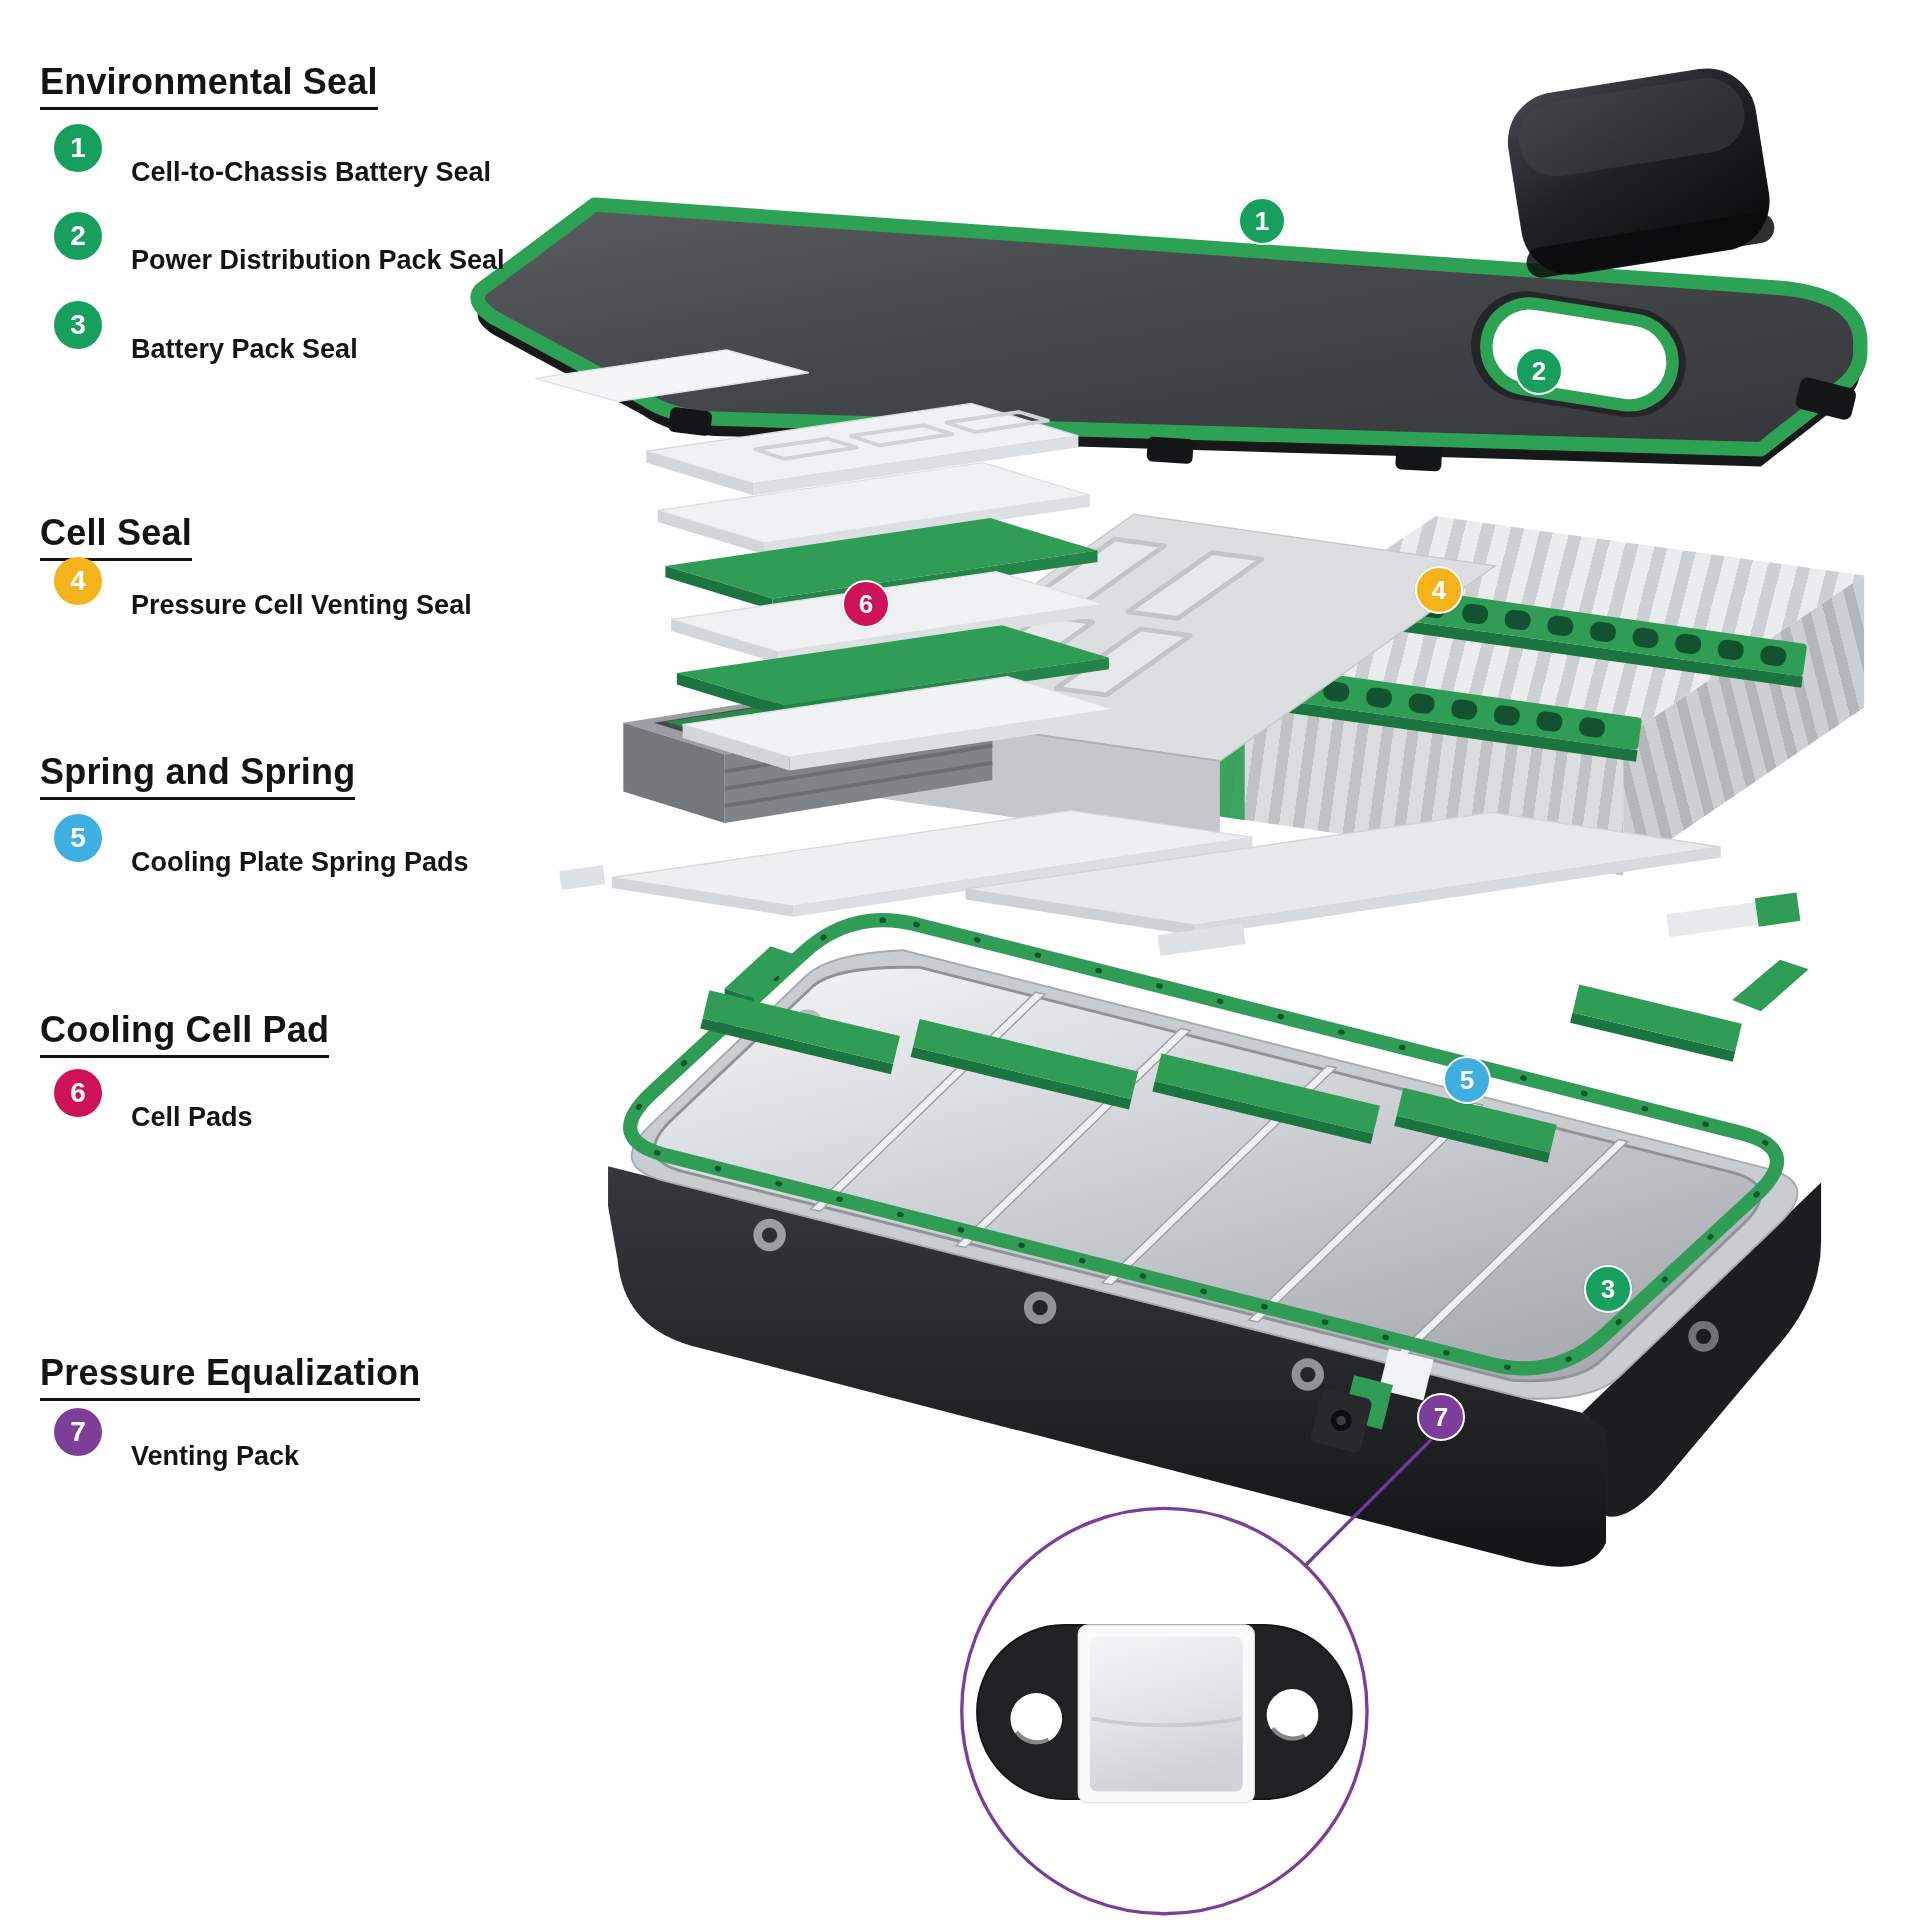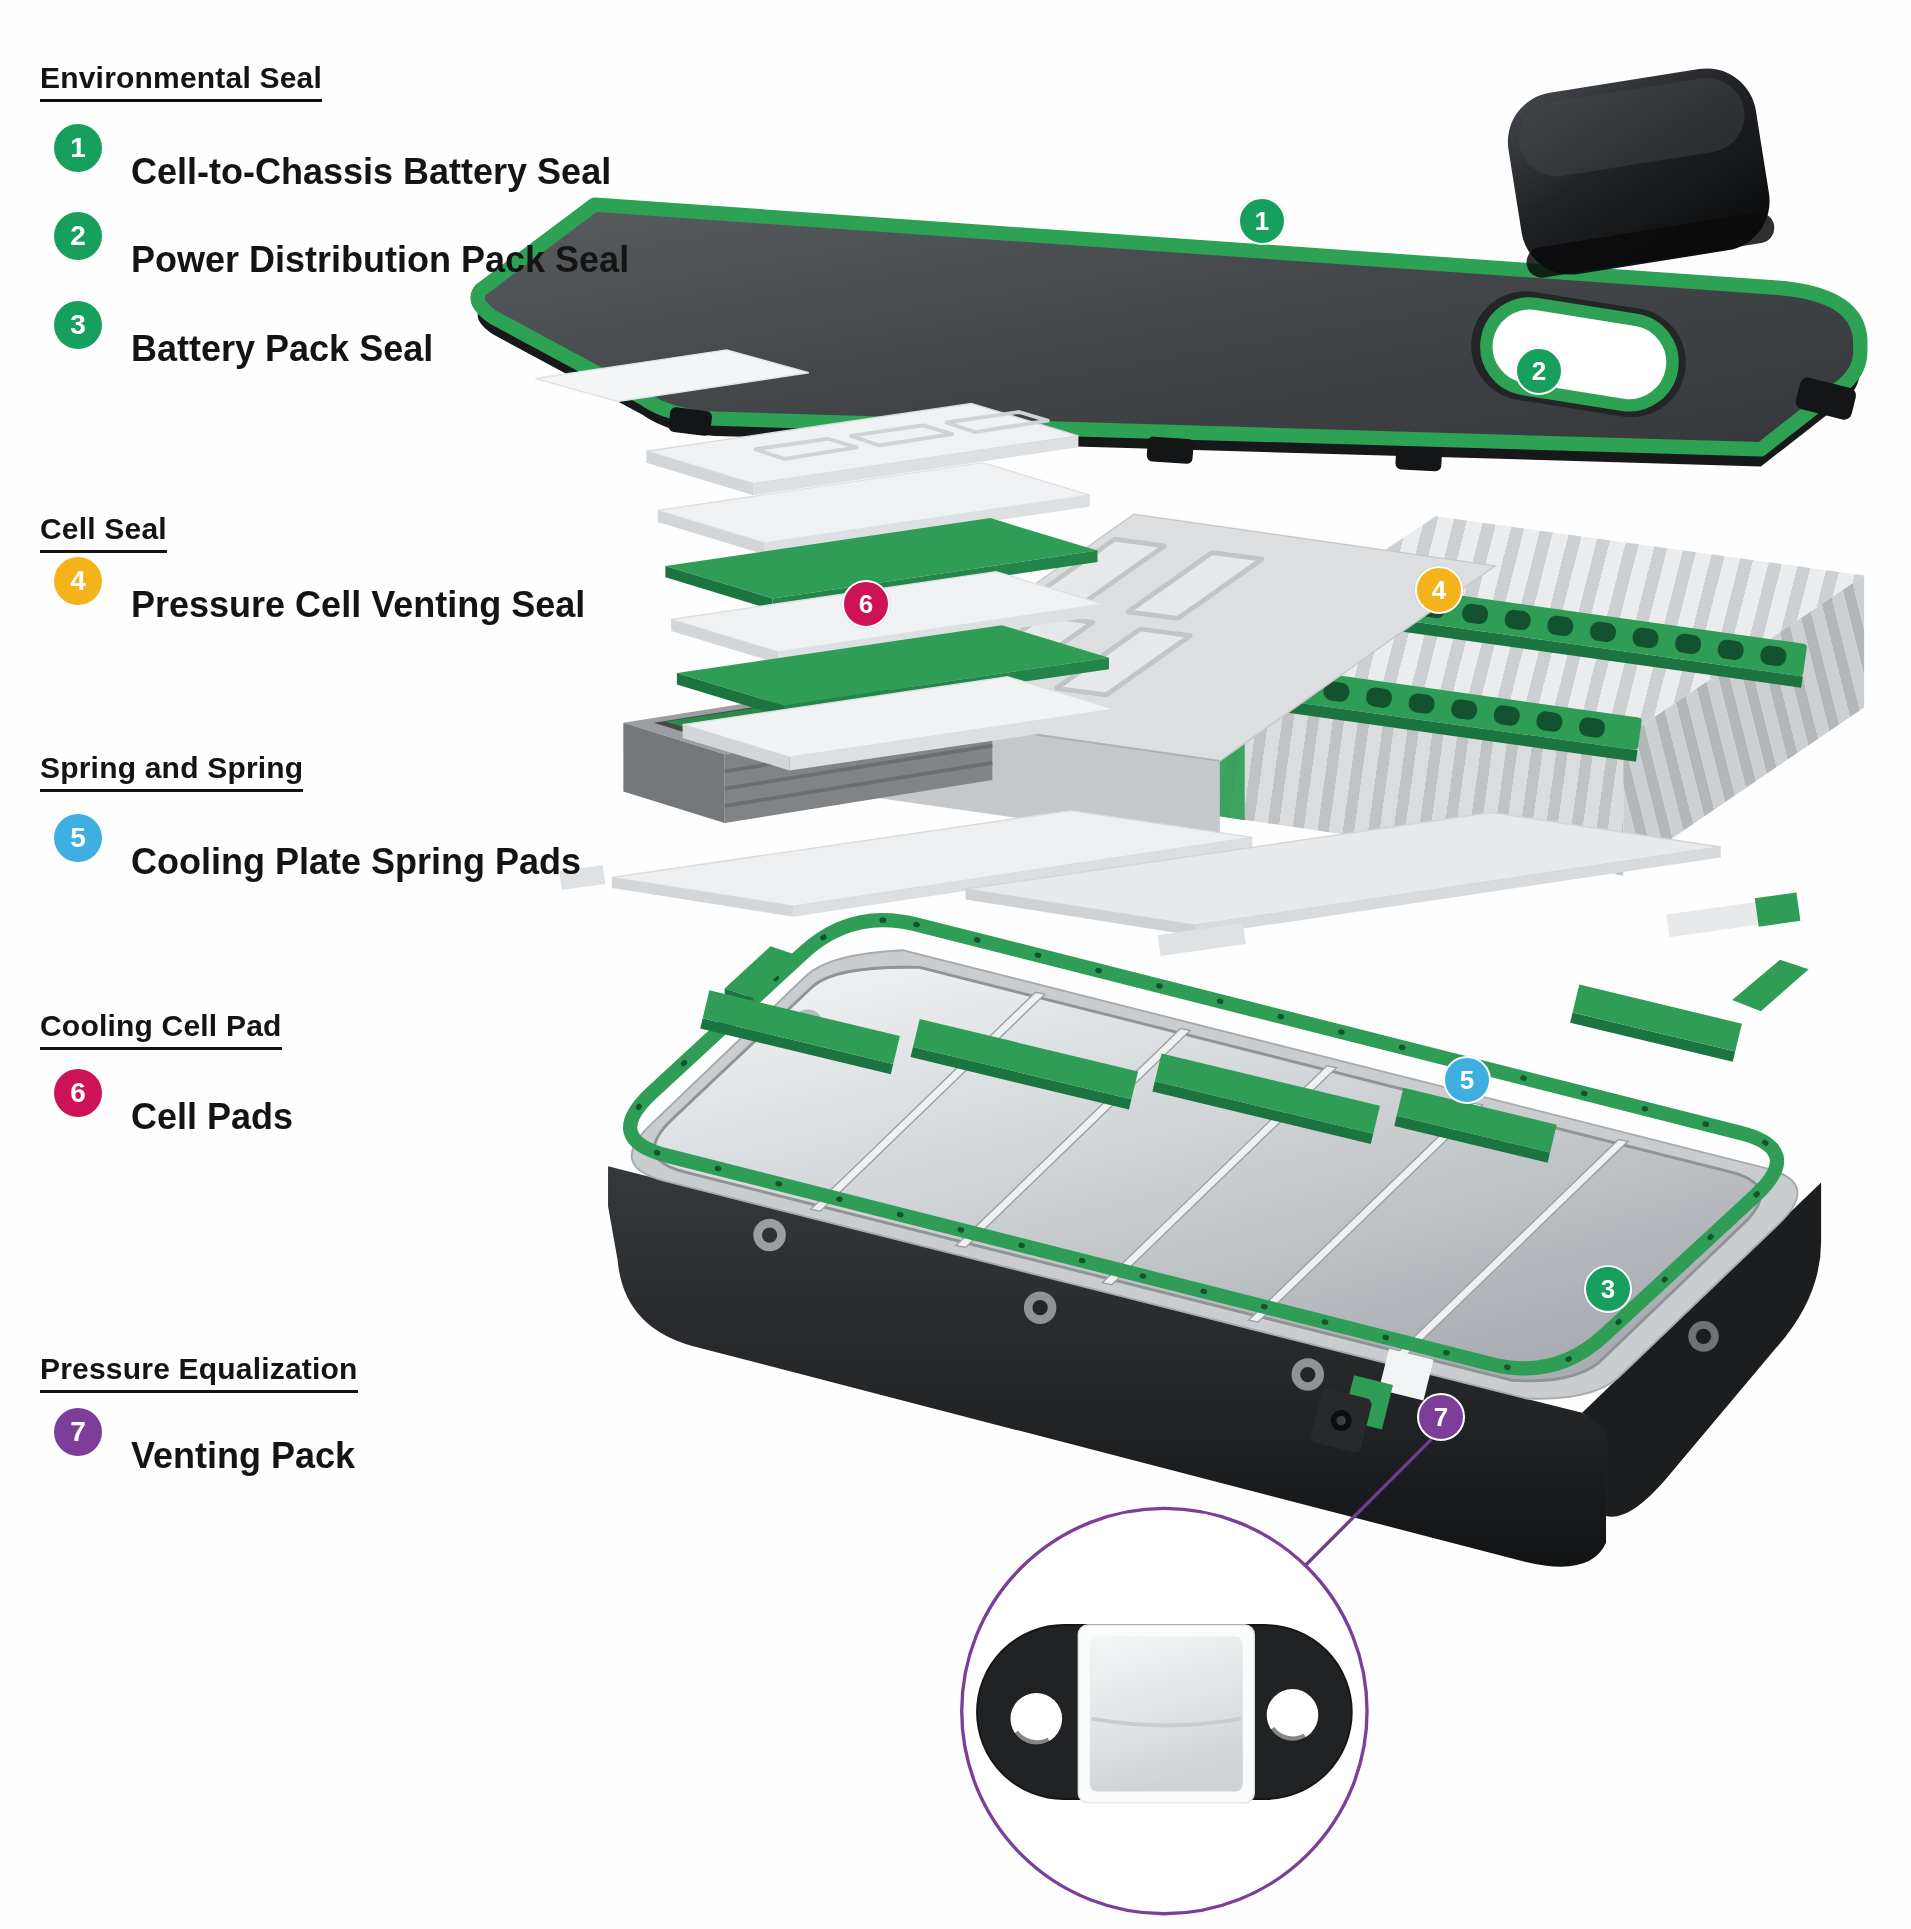--- a/index.html
+++ b/index.html
@@ -1,26 +1,26 @@
 <!DOCTYPE html>
 <html><head>
 <meta charset="utf-8">
 <style>
   html,body{margin:0;padding:0;background:#fff;}
   .stage{position:relative;width:1912px;height:1930px;background:#fefefe;overflow:hidden;
          font-family:"Liberation Sans",sans-serif;color:#141414;}
   .art{position:absolute;left:0;top:0;width:1912px;height:1930px;}
 
   
-  .legend-heading{position:absolute;left:40px;font-size:30px;font-weight:700;letter-spacing:0.2px;}
+  .legend-heading{position:absolute;left:40px;font-size:36px;font-weight:700;letter-spacing:0.2px;}
   .legend-heading span{display:inline-block;border-bottom:3.8px solid #121212;padding-bottom:3.8px;}
   .legend-row{position:absolute;left:54px;display:flex;align-items:center;gap:29px;height:50px;}
   .badge{width:48px;height:48px;border-radius:50%;display:flex;align-items:center;justify-content:center;
          color:#fff;font-size:28px;font-weight:700;flex:0 0 auto;}
-  .legend-label{font-size:36px;font-weight:700;white-space:nowrap;margin-top:48px;}
+  .legend-label{font-size:27px;font-weight:700;white-space:nowrap;margin-top:48px;}
 
   .c-green{background:#17a05d;}
   .c-yellow{background:#f5b31b;}
   .c-blue{background:#3faee0;}
   .c-crimson{background:#ce1257;}
   .c-purple{background:#7c3e98;}
 
   
   .marker{position:absolute;width:44px;height:44px;border-radius:50%;border:2.9px solid #ffffff;
           box-shadow:0 0 0 1px rgba(0,0,0,.05);display:flex;align-items:center;justify-content:center;

